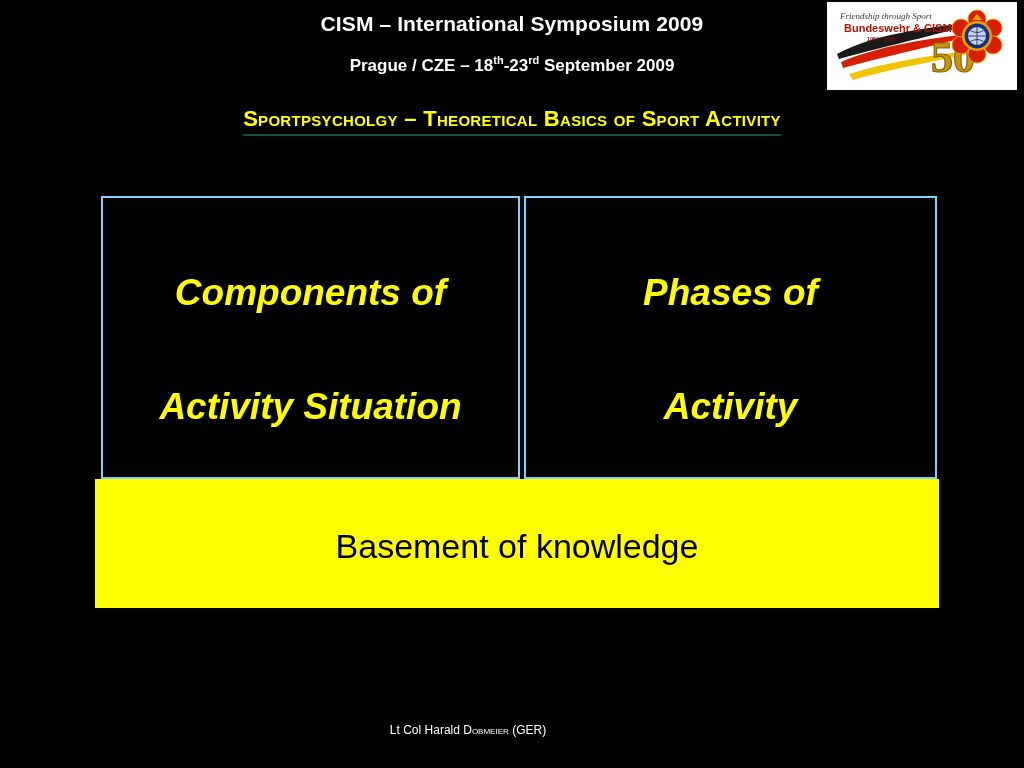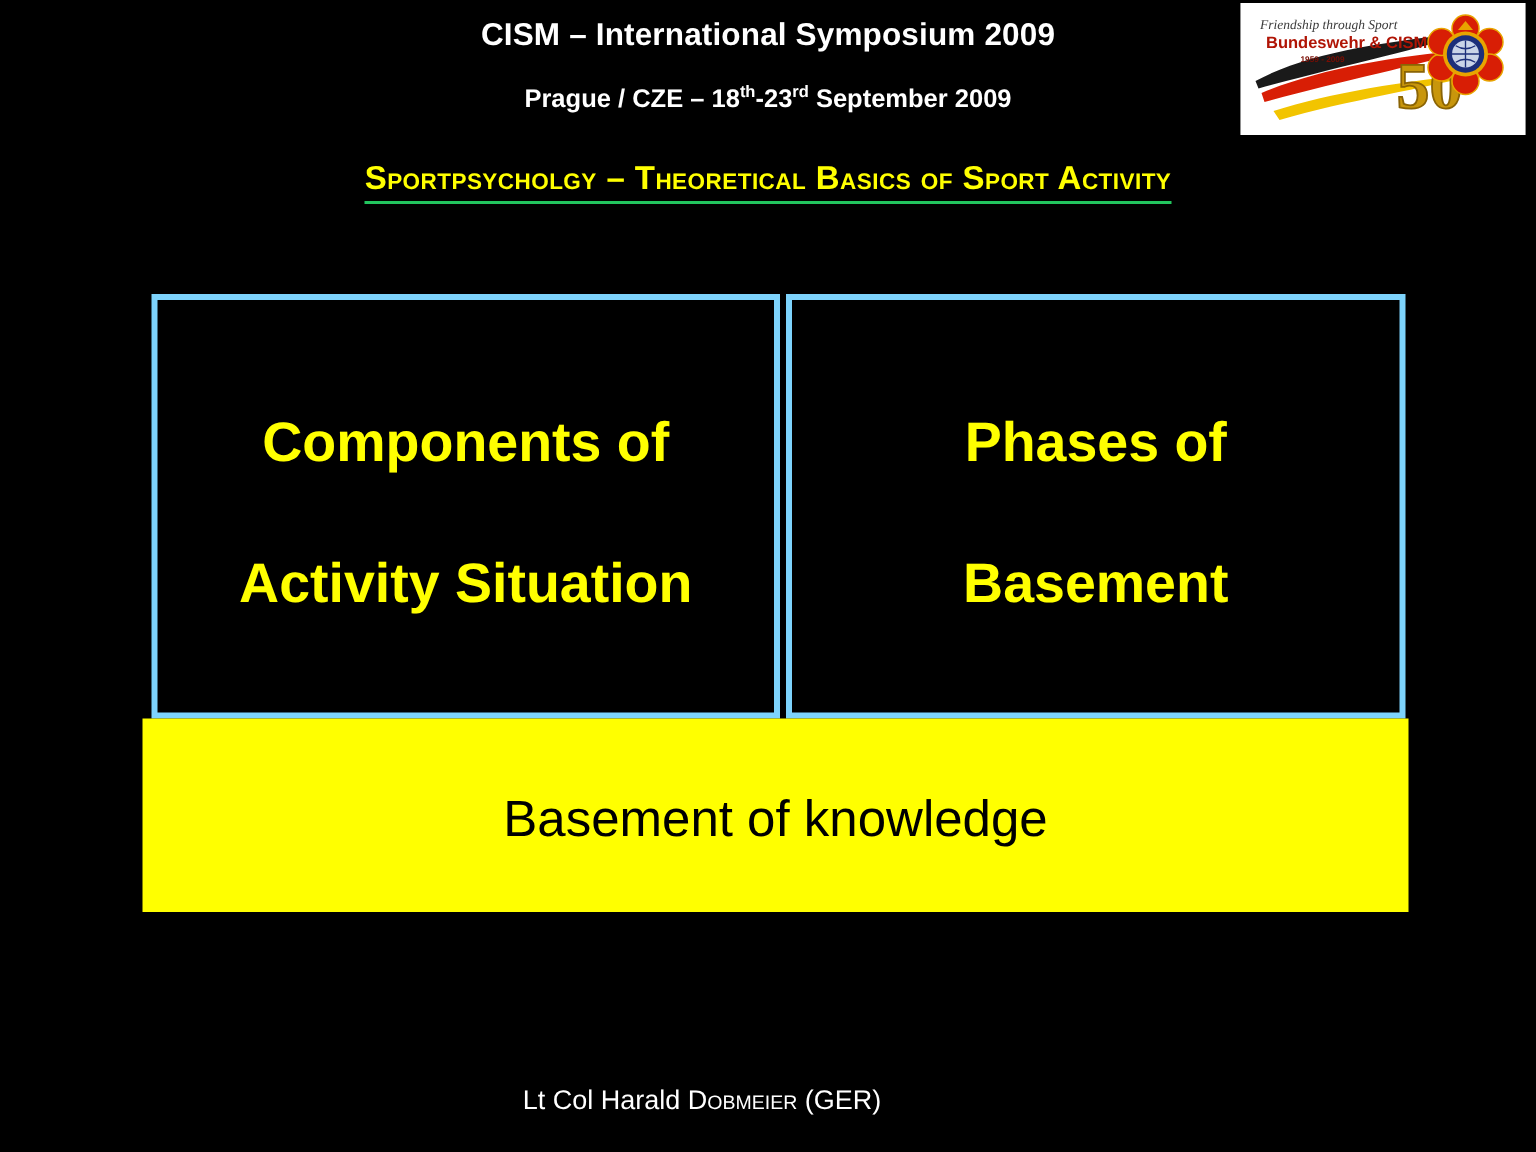--- a/index.html
+++ b/index.html
@@ -65,21 +65,21 @@
     width: 1024px;
     text-align: center;
   }
   .slide-title {
     display: inline-block;
     color: #ffff00;
     font-size: 22px;
     font-weight: bold;
     font-variant: small-caps;
     letter-spacing: 0.3px;
-    border-bottom: 2px solid #22c55e;
+    border-bottom: 2px solid #14532d;
     padding-bottom: 2px;
     white-space: nowrap;
   }
 
   
   .diagram {
     position: absolute;
     left: 95px;
     top: 196px;
     width: 844px;
@@ -89,41 +89,42 @@
     position: absolute;
     left: 6px;
     top: 0;
     width: 836px;
     height: 283px;
   }
   .concept-box {
     position: absolute;
     top: 0;
     height: 283px;
-    border: 4px solid #7dd3fc;
+    border: 2px solid #7dd3fc;
     background: #000000;
     box-sizing: border-box;
     display: flex;
     flex-direction: column;
     align-items: center;
     justify-content: flex-start;
+    font-style: italic;
   }
   .concept-box.left  { left: 0px;   width: 419px; }
   .concept-box.right { left: 423px; width: 413px; }
 
   .concept-line {
     color: #ffff00;
     font-size: 37px;
     font-weight: bold;
     line-height: 44px;
     text-align: center;
     white-space: nowrap;
   }
   .concept-line.first  { margin-top: 73px; }
-  .concept-line.second { margin-top: 50px; }
+  .concept-line.second { margin-top: 70px; }
 
   .basement-bar {
     position: absolute;
     left: 0;
     top: 283px;
     width: 844px;
     height: 129px;
     background: #ffff00;
   }
   .basement-label {
@@ -140,21 +141,21 @@
   }
 
   
   .footer {
     position: absolute;
     left: 0;
     top: 723px;
     width: 936px;
     text-align: center;
     color: #ffffff;
-    font-size: 18px;
+    font-size: 12px;
     font-variant: small-caps;
     white-space: nowrap;
   }
   .footer .plain { font-variant: normal; }
 </style>
 </head>
 <body>
 
 <div class="header-block">
   <div class="header-title">CISM – International Symposium 2009</div>
@@ -205,21 +206,21 @@
 
   <div class="boxes-row">
 
     <div class="concept-box left">
       <div class="concept-line first">Components of</div>
       <div class="concept-line second">Activity Situation</div>
     </div>
 
     <div class="concept-box right">
       <div class="concept-line first">Phases of</div>
-      <div class="concept-line second">Basement</div>
+      <div class="concept-line second">Activity</div>
     </div>
 
   </div>
 
   <div class="basement-bar">
     <div class="basement-label">Basement of knowledge</div>
   </div>
 
 </div>
 

